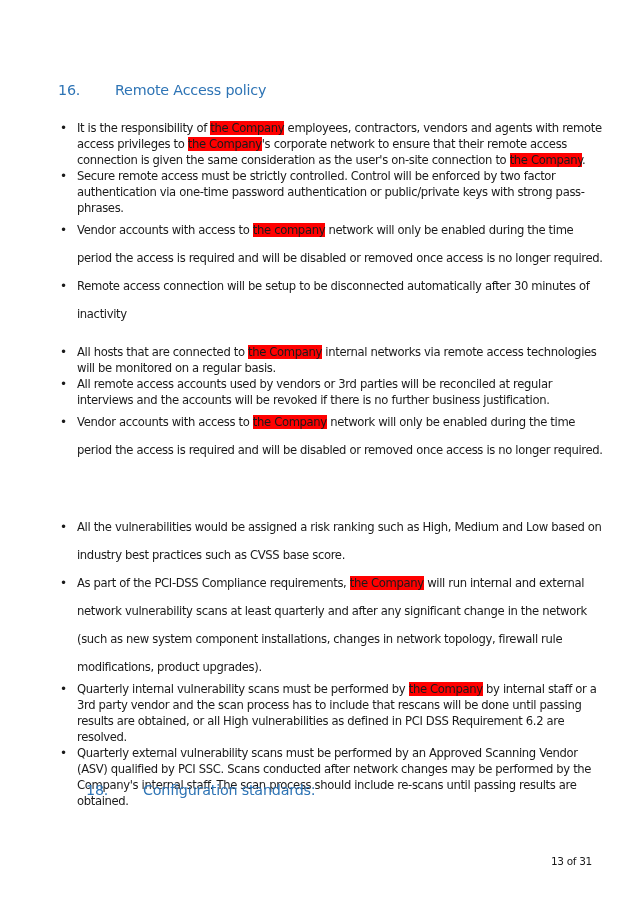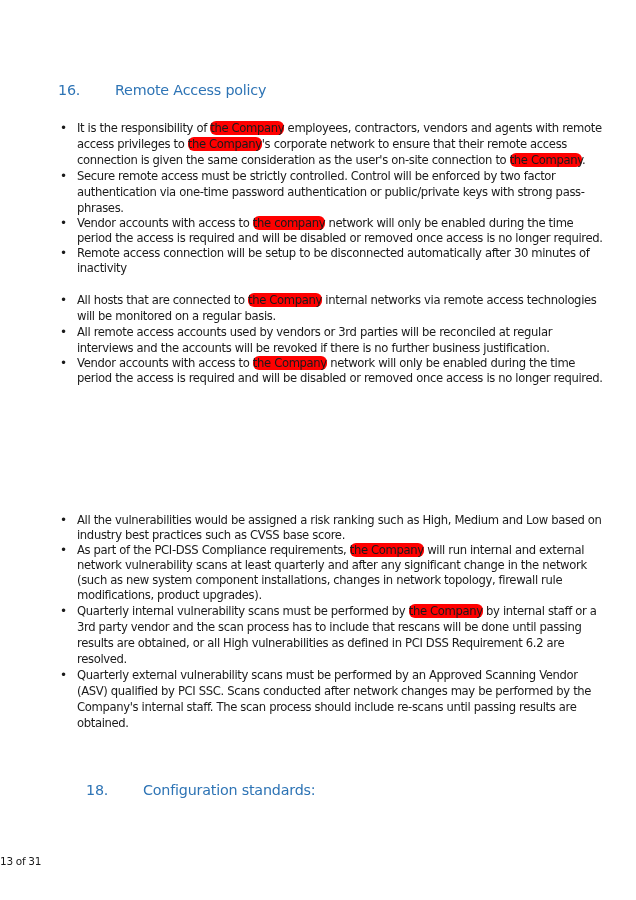--- a/index.html
+++ b/index.html
@@ -6,23 +6,23 @@
   body { width: 636px; height: 900px; position: relative; overflow: hidden;
          font-family: "DejaVu Sans", sans-serif; color: #1a1a1a; }
   .page { position: absolute; left: 0; top: 16px; width: 636px; height: 900px; }
   .heading { position: absolute; left: 58px; font-size: 14.3px; color: #2e74b5;
              font-family: "DejaVu Sans", sans-serif; letter-spacing: -0.2px; white-space: nowrap; }
   .heading .num { display: inline-block; width: 57px; }
   ul.bullets { position: absolute; left: 58px; width: 545px; margin: 0; padding: 0; list-style: none; }
   ul.bullets li { position: relative; padding-left: 19px; font-size: 11.6px; letter-spacing: -0.35px;
                   line-height: 16px; }
   ul.bullets li::before { content: "\2022"; position: absolute; left: 2px; top: 0; font-size: 12px; }
-  ul.bullets li.wide { line-height: 15px; }
-  .hl { background: #ff0000; color: #1a1a1a; border-radius: 6px; }
-  .footer { position: absolute; left: 0; width: 592px; top: 839px; text-align: left;
+  ul.bullets li.wide { line-height: 28px; }
+  .hl { background: #ff0000; color: #1a1a1a; }
+  .footer { position: absolute; left: 0; width: 592px; top: 839px; text-align: right;
             font-size: 10.5px; letter-spacing: -0.3px; color: #1a1a1a; }
 </style>
 </head>
 <body>
 
 <div class="page">
 
   <div class="heading" style="top:66px;">
     <span class="num">16.</span><span>Remote Access policy</span>
   </div>

